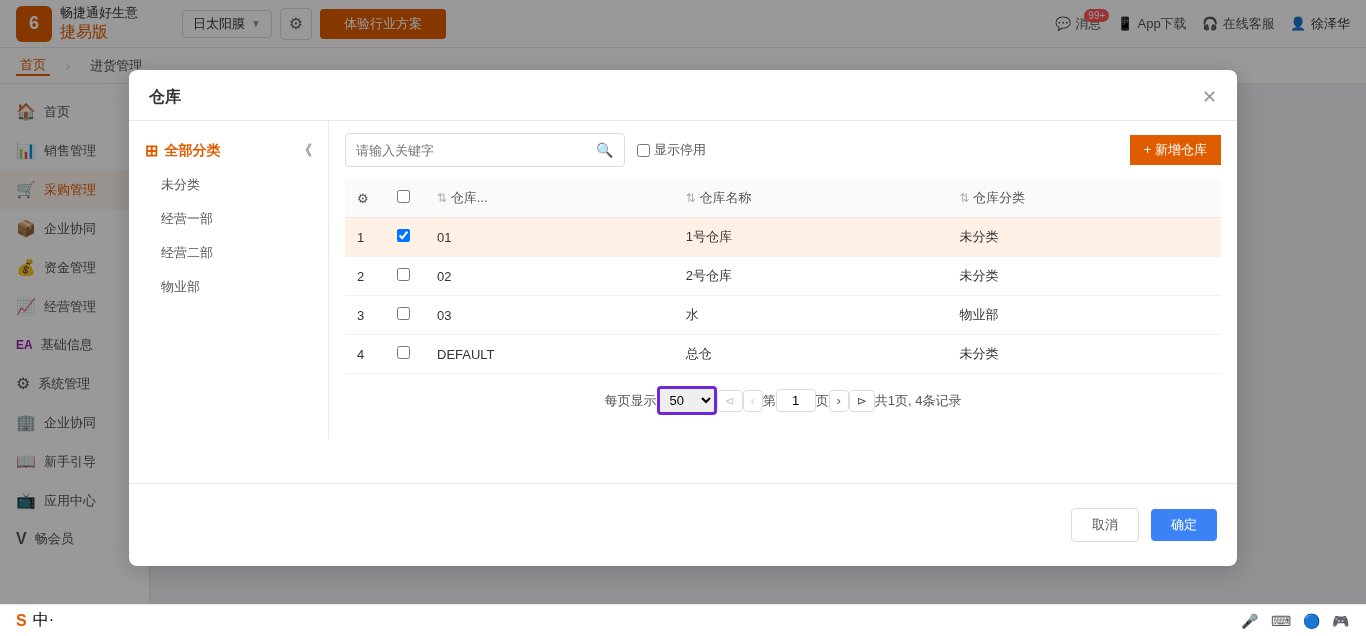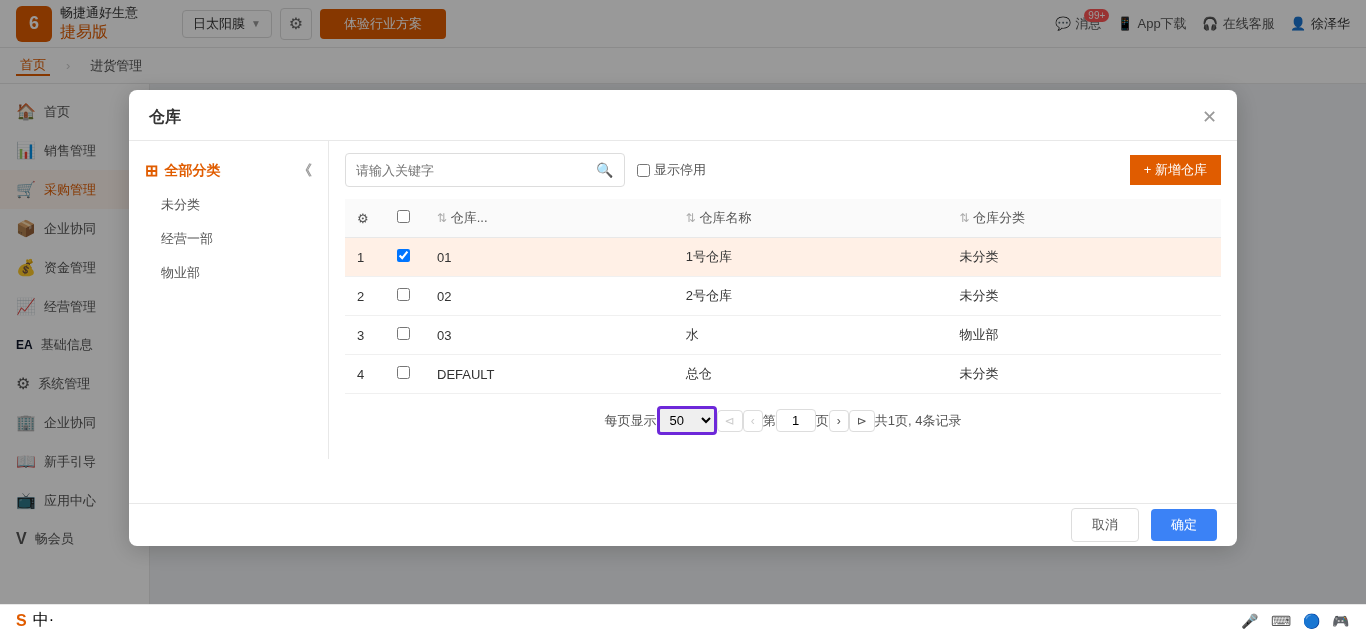--- a/index.html
+++ b/index.html
@@ -245,21 +245,21 @@
     .page-btn {
       border: 1px solid #ddd; border-radius: 4px;
       background: #fff; padding: 3px 7px;
       cursor: pointer; color: #555; font-size: 12px;
     }
     .page-btn:disabled { color: #ccc; cursor: not-allowed; }
 
     
     .modal-footer {
       display: flex; align-items: center; justify-content: flex-end;
-      padding: 4px 20px;
+      padding: 24px 20px;
       border-top: 1px solid #e8e8e8;
       gap: 12px;
       margin-top: 44px;
     }
     .cancel-btn {
       border: 1px solid #ddd; background: #fff;
       border-radius: 4px; padding: 7px 20px;
       cursor: pointer; font-size: 13px; color: #555;
     }
     .confirm-btn {
@@ -354,21 +354,21 @@
     </div>
     <div class="sidebar-item">
       <span class="sidebar-icon">💰</span>
       <span>资金管理</span>
     </div>
     <div class="sidebar-item">
       <span class="sidebar-icon">📈</span>
       <span>经营管理</span>
     </div>
     <div class="sidebar-item">
-      <span class="sidebar-icon" style="font-size:12px;font-weight:bold;color:#0f172a">EA</span>
+      <span class="sidebar-icon" style="font-size:12px;font-weight:bold;color:#a21caf">EA</span>
       <span>基础信息</span>
     </div>
     <div class="sidebar-item">
       <span class="sidebar-icon">⚙</span>
       <span>系统管理</span>
     </div>
     <div class="sidebar-item">
       <span class="sidebar-icon">🏢</span>
       <span>企业协同</span>
     </div>
@@ -402,20 +402,21 @@
     <div class="modal-body">
 
       <div class="left-panel">
         <div class="left-panel-header">
           <span class="grid-icon">⊞</span>
           <span>全部分类</span>
           <span class="collapse-btn">《</span>
         </div>
         <div class="category-item">未分类</div>
         <div class="category-item">经营一部</div>
+        <div class="category-item">经营二部</div>
         <div class="category-item">物业部</div>
       </div>
 
       <div class="right-panel">
 
         <div class="toolbar">
           <div class="search-box">
             <input type="text" placeholder="请输入关键字" style="">
             <span class="search-icon">🔍</span>
           </div>

